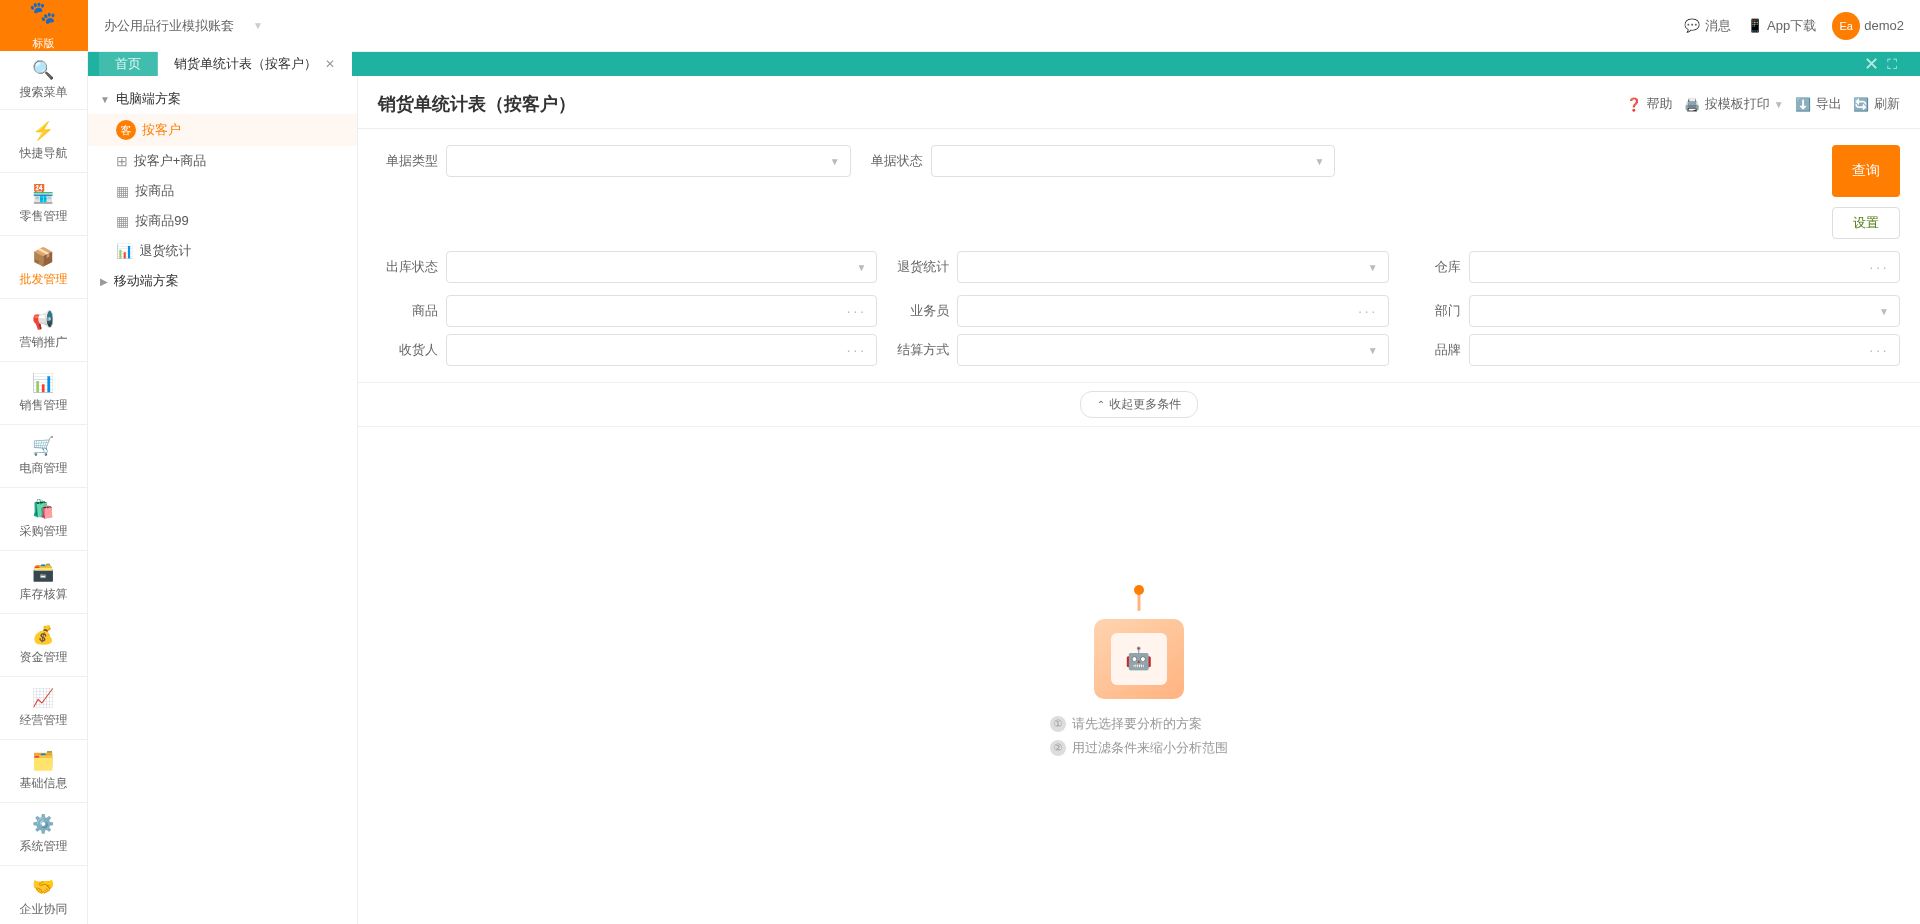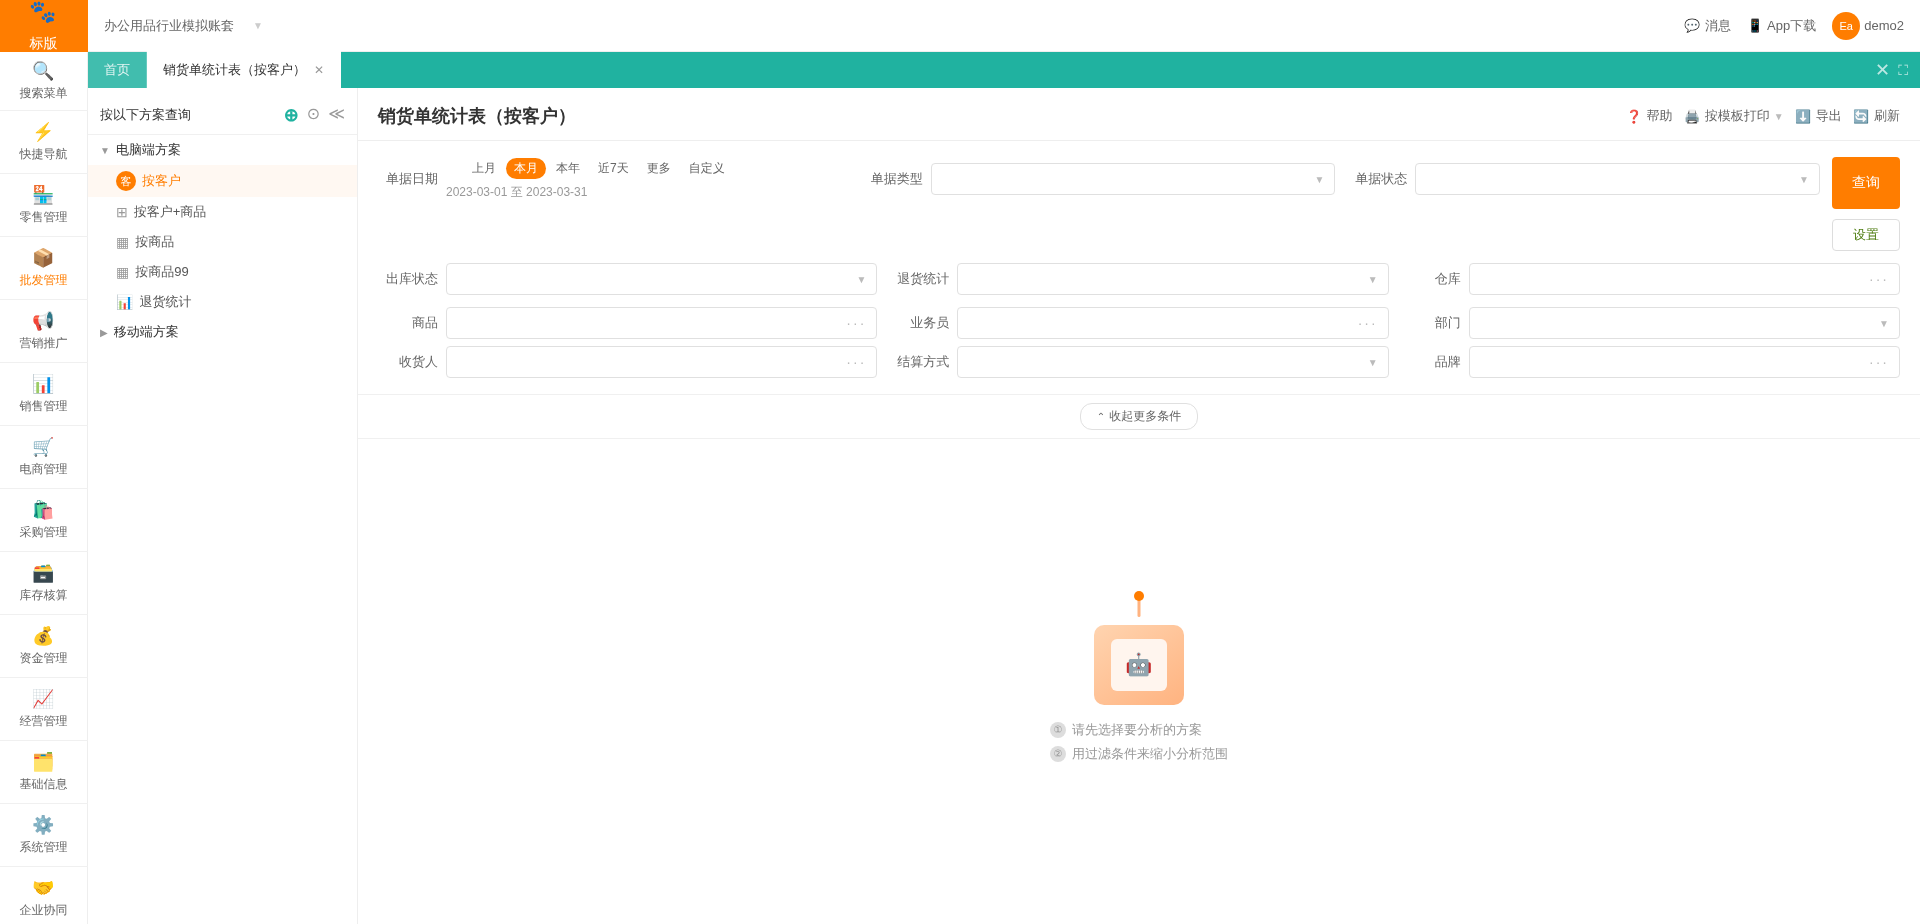--- a/index.html
+++ b/index.html
@@ -2,39 +2,39 @@
 <html><head>
   <meta charset="utf-8">
   <style>
     * { box-sizing: border-box; margin: 0; padding: 0; }
     body { font-family: "Microsoft YaHei", "PingFang SC", sans-serif; font-size: 13px; background: #f5f5f5; color: #333; display: flex; height: 924px; overflow: hidden; }
 
     
     .sidebar { width: 88px; background: #fff; display: flex; flex-direction: column; align-items: center; border-right: 1px solid #eee; flex-shrink: 0; }
     .sidebar-logo { width: 88px; height: 52px; background: #ff7d00; display: flex; flex-direction: column; align-items: center; justify-content: center; cursor: pointer; }
     .sidebar-logo-icon { font-size: 22px; color: #fff; }
-    .sidebar-logo-text { font-size: 14px; color: #fff; margin-top: 10px; }
+    .sidebar-logo-text { font-size: 11px; color: #fff; margin-top: 10px; }
     .sidebar-item { width: 88px; padding: 10px 0; display: flex; flex-direction: column; align-items: center; cursor: pointer; color: #666; font-size: 12px; border-bottom: 1px solid #f0f0f0; }
     .sidebar-item.active { color: #ff7d00; }
     .sidebar-item-icon { font-size: 18px; margin-bottom: 3px; }
     .sidebar-search { padding: 8px 0; }
 
     
     .main { flex: 1; display: flex; flex-direction: column; overflow: hidden; }
 
     
     .topbar { height: 52px; background: #fff; display: flex; align-items: center; justify-content: space-between; padding: 0 16px; border-bottom: 1px solid #eee; flex-shrink: 0; }
     .topbar-left { display: flex; align-items: center; gap: 8px; color: #666; font-size: 13px; }
     .topbar-dropdown { display: flex; align-items: center; gap: 19px; cursor: pointer; }
     .topbar-right { display: flex; align-items: center; gap: 16px; color: #666; font-size: 13px; }
     .topbar-right-item { display: flex; align-items: center; gap: 4px; cursor: pointer; }
     .avatar { width: 28px; height: 28px; border-radius: 50%; background: #ff7d00; display: flex; align-items: center; justify-content: center; color: #fff; font-size: 11px; }
 
     
-    .tabbar { height: 36px; background: #20b2a0; display: flex; align-items: center; padding: 0 0; flex-shrink: 0; }
+    .tabbar { height: 24px; background: #20b2a0; display: flex; align-items: center; padding: 0 11px; flex-shrink: 0; }
     .tab { height: 40px; padding: 0 16px; display: flex; align-items: center; gap: 8px; cursor: pointer; color: rgba(255,255,255,0.85); font-size: 13px; border-right: 1px solid rgba(255,255,255,0.2); }
     .tab.home { background: rgba(255,255,255,0.15); }
     .tab.active { background: #fff; color: #333; }
     .tab-close { font-size: 12px; cursor: pointer; color: #999; }
     .tabbar-controls { margin-left: auto; display: flex; align-items: center; gap: 8px; padding: 0 12px; color: rgba(255,255,255,0.8); }
     .tabbar-controls span { cursor: pointer; font-size: 16px; }
 
     
     .content { flex: 1; display: flex; overflow: hidden; background: #f5f5f5; }
 
@@ -195,28 +195,20 @@
     </div>
     <div class="tabbar-controls">
       <span style="font-size:18px; color:rgba(255,255,255,0.7);">✕</span>
       <span style="font-size:14px; color:rgba(255,255,255,0.7);">⛶</span>
     </div>
   </div>
 
   <div class="content">
 
     <div class="left-panel">
-      <div class="left-panel-header">
-        <span class="left-panel-title">按以下方案查询</span>
-        <div class="left-panel-actions">
-          <span style="color:#20b2a0; font-size:18px; font-weight:bold;">⊕</span>
-          <span style="font-size:16px;">⊙</span>
-          <span style="font-size:16px;">≪</span>
-        </div>
-      </div>
 
       <div class="tree-item tree-group">
         <span class="tree-arrow">▼</span>
         <span>电脑端方案</span>
       </div>
 
       <div class="tree-item tree-item-indent active">
         <div class="tree-circle">客</div>
         <span>按客户</span>
       </div>
@@ -267,35 +259,20 @@
             <span>刷新</span>
           </div>
         </div>
       </div>
 
       <div class="filter-area">
 
         <div style="display:flex; align-items:flex-start; gap:12px; margin-bottom:12px;">
           <div style="display:grid; grid-template-columns:1fr 1fr 1fr; gap:12px; flex:1;">
 
-            <div class="filter-cell">
-              <span class="filter-cell-label">单据日期</span>
-              <div style="flex:1;">
-                <div style="display:flex; align-items:center; gap:2px; margin-bottom:4px;">
-                  <span class="date-tab"></span>
-                  <span class="date-tab" style="font-size:12px; color:#666; cursor:pointer;">上月</span>
-                  <span class="date-tab active" style="background:#ff7d00; color:#fff; border-radius:12px; padding:2px 8px; font-size:12px; cursor:pointer;">本月</span>
-                  <span class="date-tab" style="font-size:12px; color:#666; cursor:pointer;">本年</span>
-                  <span class="date-tab" style="font-size:12px; color:#666; cursor:pointer;">近7天</span>
-                  <span class="date-tab" style="font-size:12px; color:#666; cursor:pointer;">更多</span>
-                  <span class="date-tab" style="font-size:12px; color:#666; cursor:pointer;">自定义</span>
-                </div>
-                <div style="font-size:12px; color:#999;">2023-03-01 至 2023-03-31</div>
-              </div>
-            </div>
 
             <div class="filter-cell">
               <span class="filter-cell-label">单据类型</span>
               <div class="filter-cell-input">
                 <span></span>
                 <span class="arrow-down">▼</span>
               </div>
             </div>
 
             <div class="filter-cell">

